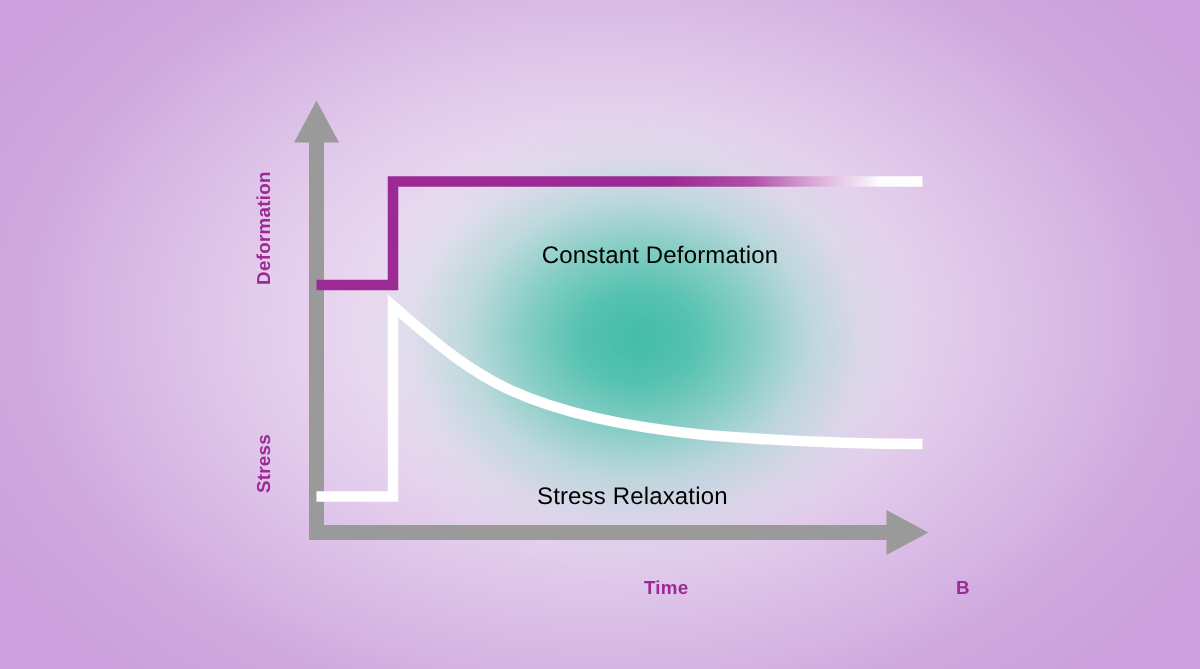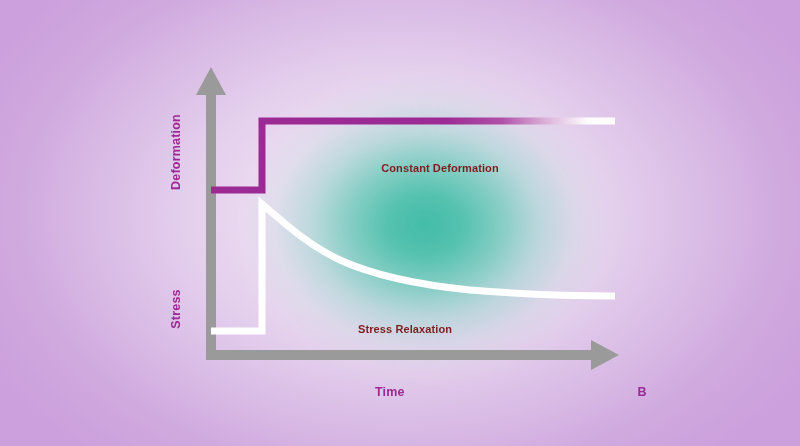--- a/index.html
+++ b/index.html
@@ -74,33 +74,33 @@
   }
   #label-stress {
     left: 141px;
     top: 302px;
     width: 70px;
   }
   #label-time {
     left: 375px;
     top: 385px;
     width: 84px;
-    text-align: left;
+    text-align: right;
   }
   #label-b {
     left: 622px;
     top: 385px;
     width: 40px;
     text-align: center;
   }
   .curve-label {
     position: absolute;
-    color: #7f1d1d;
-    font-weight: bold;
-    font-size: 11px;
+    color: #000000;
+    font-weight: normal;
+    font-size: 16px;
     white-space: nowrap;
     letter-spacing: 0.1px;
   }
   #label-constant-deformation {
     left: 345px;
     top: 162px;
     width: 190px;
     text-align: center;
   }
   #label-stress-relaxation {

